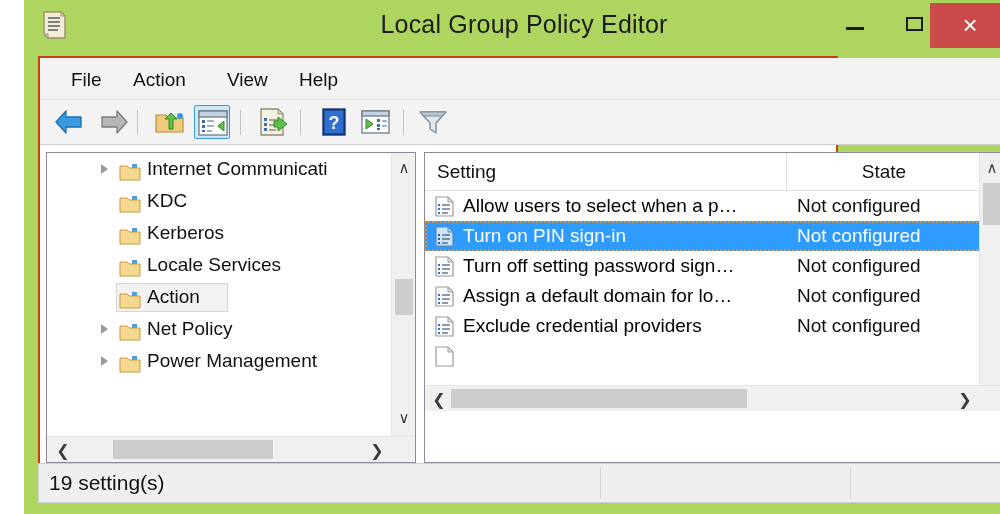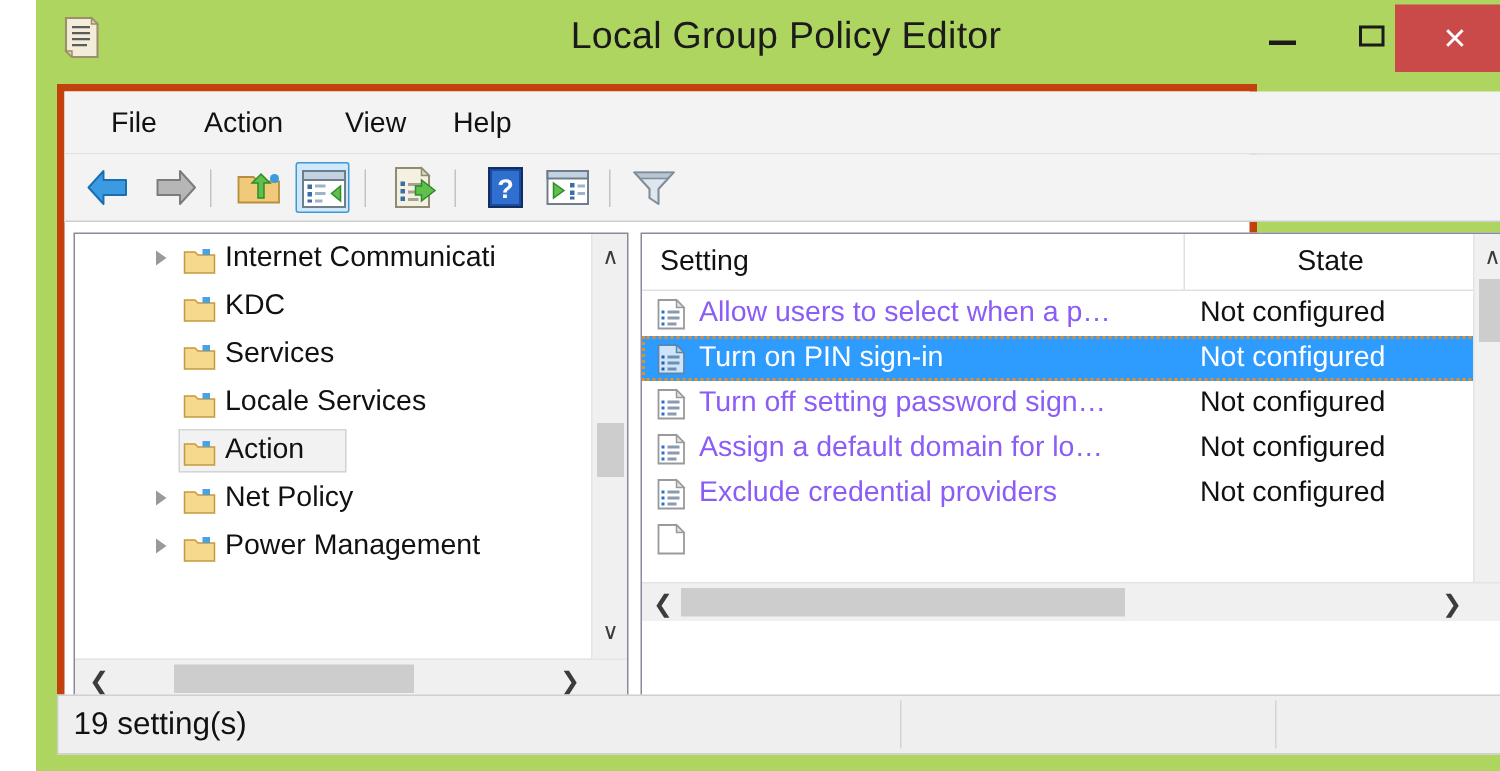--- a/index.html
+++ b/index.html
@@ -92,21 +92,21 @@
     font-family: "Liberation Sans", sans-serif;
   }
 
   
   #client {
     position: absolute;
     left: 14px; top: 56px;
     width: 800px;
     height: 440px;
     background: #ffffff;
-    border: 5px solid #c2410c;
+    border: 2px solid #c2410c;
     box-sizing: border-box;
   }
 
   
   #menubar {
     position: absolute;
     left: 0; top: 0;
     width: 970px;
     height: 42px;
     background: #f3f3f3;
@@ -258,21 +258,21 @@
   }
   .row-icon {
     position: absolute;
     left: 10px; top: 5px;
     width: 19px; height: 21px;
   }
   .row-setting {
     position: absolute;
     left: 38px; top: 0;
     font-size: 19px;
-    color: #8b5cf6;
+    color: #000000;
     line-height: 30px;
   }
   .row-state {
     position: absolute;
     left: 372px; top: 0;
     font-size: 19px;
     color: #111111;
     line-height: 30px;
   }
   .list-row.selected {
@@ -537,21 +537,21 @@
           <span class="tree-label">KDC</span>
         </div>
 
         <div class="tree-row">
           <span class="tree-folder">
             <svg width="22" height="18" viewBox="0 0 22 18">
               <path d="M1 3 H8 L10 5 H21 V17 H1 Z" fill="#f6d98d" stroke="#c39b3e" stroke-width="1"></path>
               <rect x="13" y="1" width="5" height="4" fill="#4aa3e0"></rect>
             </svg>
           </span>
-          <span class="tree-label">Services</span>
+          <span class="tree-label">Kerberos</span>
         </div>
 
         <div class="tree-row">
           <span class="tree-folder">
             <svg width="22" height="18" viewBox="0 0 22 18">
               <path d="M1 3 H8 L10 5 H21 V17 H1 Z" fill="#f6d98d" stroke="#c39b3e" stroke-width="1"></path>
               <rect x="13" y="1" width="5" height="4" fill="#4aa3e0"></rect>
             </svg>
           </span>
           <span class="tree-label">Locale Services</span>

